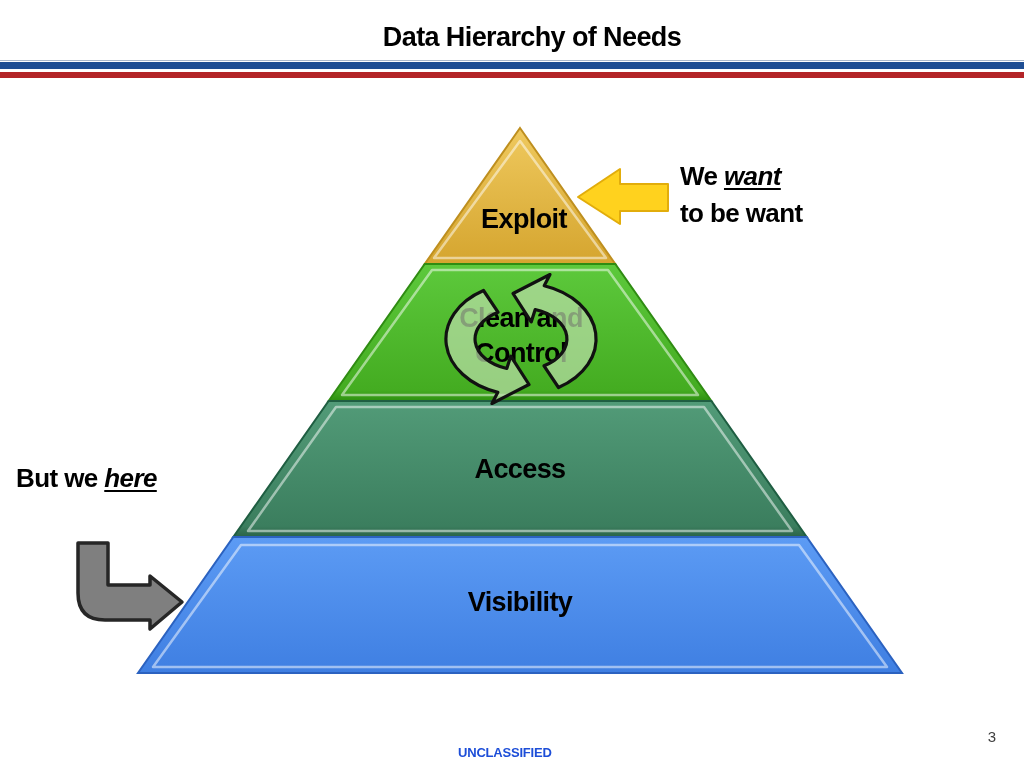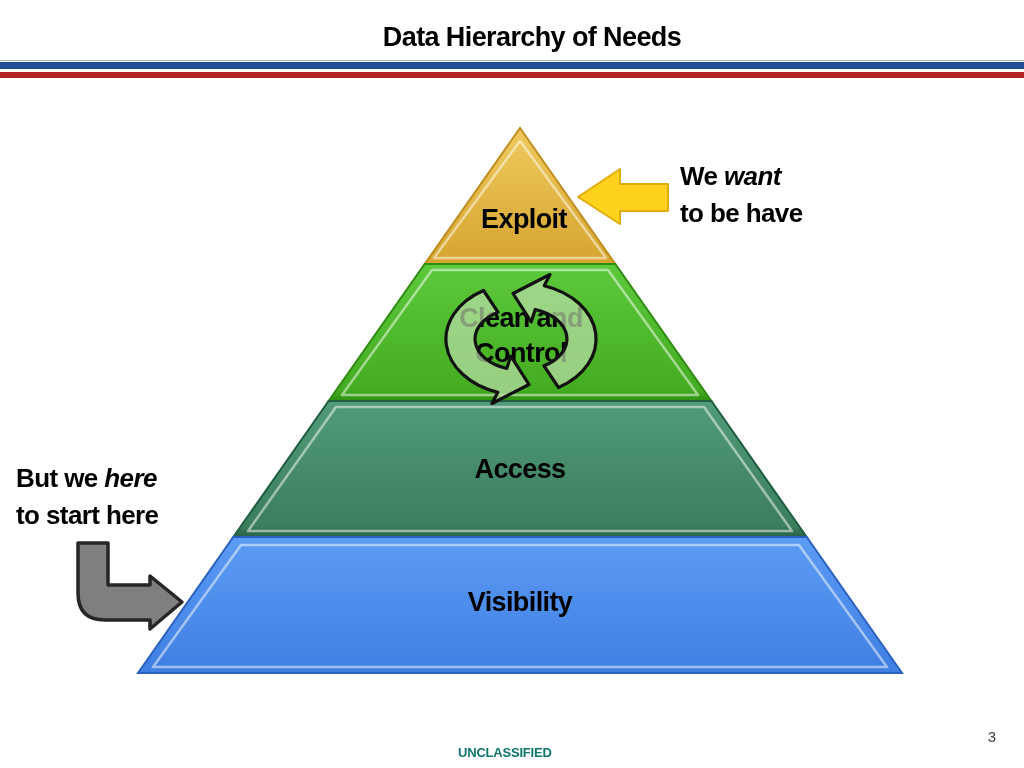--- a/index.html
+++ b/index.html
@@ -19,24 +19,24 @@
   .diagram{position:absolute;top:0;left:0;width:1024px;height:768px;}
   .lvl-label{
     font-family:"Liberation Sans",sans-serif;font-size:27px;font-weight:700;
     letter-spacing:-0.6px;fill:#000;text-anchor:middle;
   }
   .hl{fill:none;stroke:rgba(255,255,255,0.5);stroke-width:2.5;stroke-linejoin:round;}
   .annot{
     position:absolute;font-size:26px;font-weight:700;letter-spacing:-0.6px;
     line-height:37px;white-space:nowrap;
   }
-  .annot em{font-style:italic;text-underline-offset:3px;}
+  .annot em{font-style:italic;text-decoration:underline;text-underline-offset:3px;}
   .classification{
     position:absolute;top:745px;left:458px;font-size:13px;font-weight:700;
-    color:#0f766e;letter-spacing:-0.2px;
+    color:#1d4ed8;letter-spacing:-0.2px;
   }
   .page-number{
     position:absolute;top:728px;right:28px;font-size:15px;color:#3f3f3f;
   }
 </style>
 </head>
 <body>
 
 <div class="slide">
 
@@ -97,24 +97,23 @@
       <use href="#cycleArrow" transform="rotate(180 521 339)"></use>
     </g>
 
     <polygon points="578,197 620,169 620,184 668,184 668,211 620,211 620,224" fill="#FFD21E" stroke="#E2AD0B" stroke-width="2" stroke-linejoin="round"></polygon>
 
     <path d="M 78 543 L 108 543 L 108 585 L 150 585 L 150 576 L 182 602 L 150 629 L 150 620 L 105 620 Q 78 620 78 593 Z" fill="#7F7F7F" stroke="#262626" stroke-width="3.5" stroke-linejoin="round"></path>
   </svg>
 
   <div class="annot" style="top:158px;left:680px;">
     <div><span>We </span><em>want</em></div>
-    <div>to be have</div>
+    <div>to be want</div>
   </div>
 
   <div class="annot" style="top:460px;left:16px;">
     <div><span>But we </span><em>here</em></div>
-    <div>to start here</div>
   </div>
 
   <div class="classification">UNCLASSIFIED</div>
   <div class="page-number">3</div>
 
 </div>
 
 </body></html>

